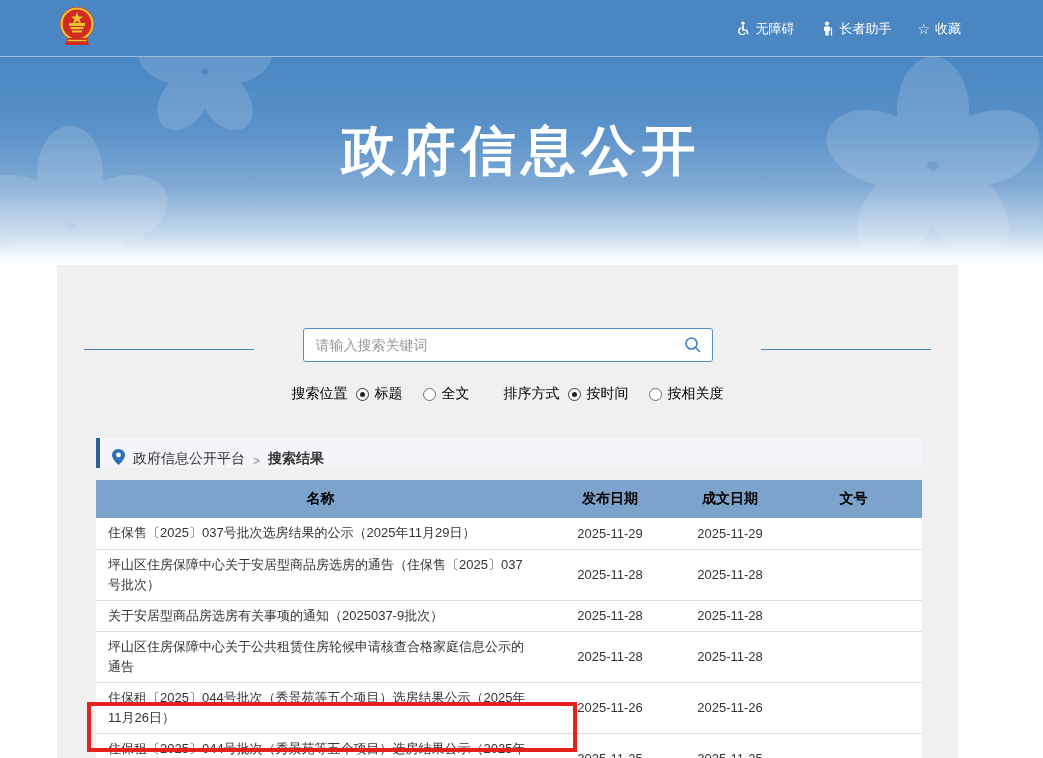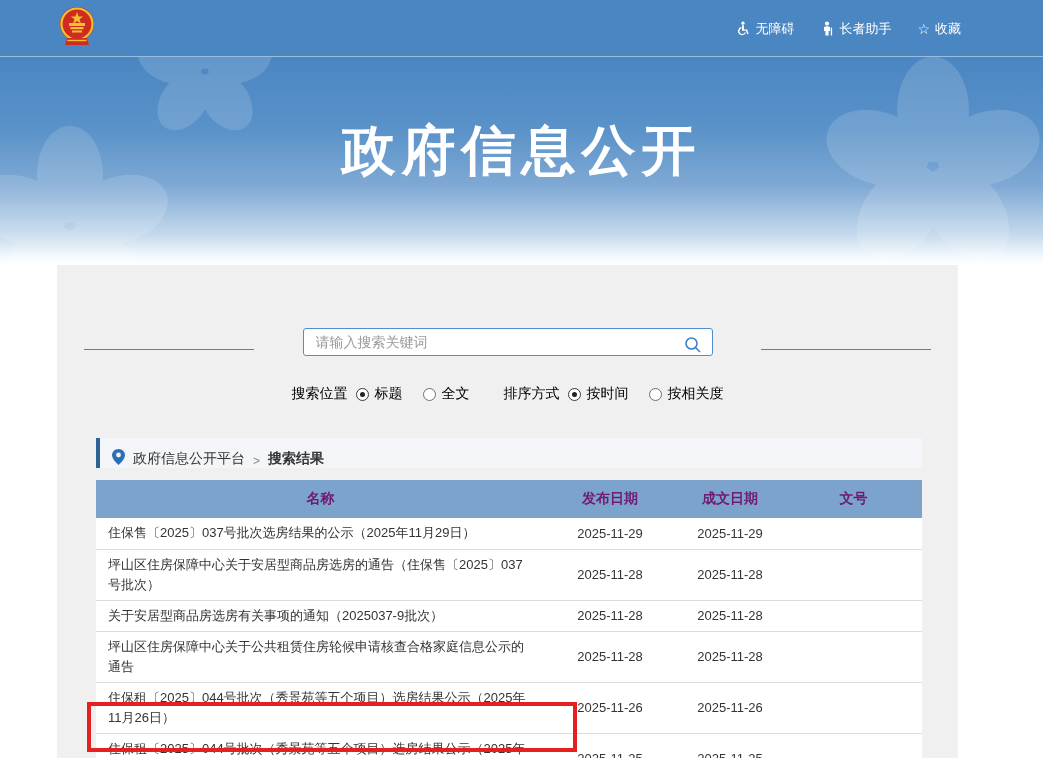--- a/index.html
+++ b/index.html
@@ -31,21 +31,21 @@
     color:#ffffff; font-size:54px; font-weight:bold; letter-spacing:6px;
   }
   .blossom { position:absolute; opacity:.14; }
 
   
   .panel { position:absolute; left:57px; top:265px; width:901px; height:493px; background:#f0f0f0; }
 
   
   .search-wrap { position:absolute; left:0; top:63px; width:100%; display:flex; justify-content:center; }
   .search-box {
-    position:relative; width:410px; height:28px; background:#fff;
+    position:relative; width:410px; height:34px; background:#fff;
     border:1px solid #4e8fcc; border-radius:3px;
   }
   .search-box input {
     width:100%; height:100%; border:none; outline:none; background:transparent;
     padding:0 40px 0 12px; font-size:14px; color:#333;
     font-family:"Liberation Sans","DejaVu Sans",sans-serif;
   }
   .search-box input::placeholder { color:#9a9a9a; }
   .search-icon-btn { position:absolute; right:10px; top:7px; cursor:pointer; }
   .deco-line { position:absolute; top:84px; height:0; border-top:1px solid #4a86c4; }
@@ -77,21 +77,21 @@
     display:flex; align-items:flex-end; gap:8px; padding-left:12px;
     font-size:14px; color:#333;
   }
   .crumb-root { cursor:pointer; }
   .crumb-sep { color:#888; font-size:12px; }
   .crumb-current { font-weight:bold; cursor:pointer; }
 
   
   .results { position:absolute; left:39px; top:215px; width:826px; border-collapse:collapse; table-layout:fixed; background:#fff; }
   .results th {
-    background:#7ca3cc; color:#701a75; font-size:14px; font-weight:bold;
+    background:#7ca3cc; color:#000000; font-size:14px; font-weight:bold;
     height:38px; text-align:center;margin-left:32px;
   }
   .results td {
     font-size:13px; color:#333; height:31px; border-bottom:1px solid #dcdcdc;
     background:#fff; vertical-align:middle;margin-top:28px;
   }
   .results td.name { text-align:left; padding:5px 14px 5px 12px; line-height:20px; cursor:pointer; }
   .results td.date { text-align:center; }
 
   

